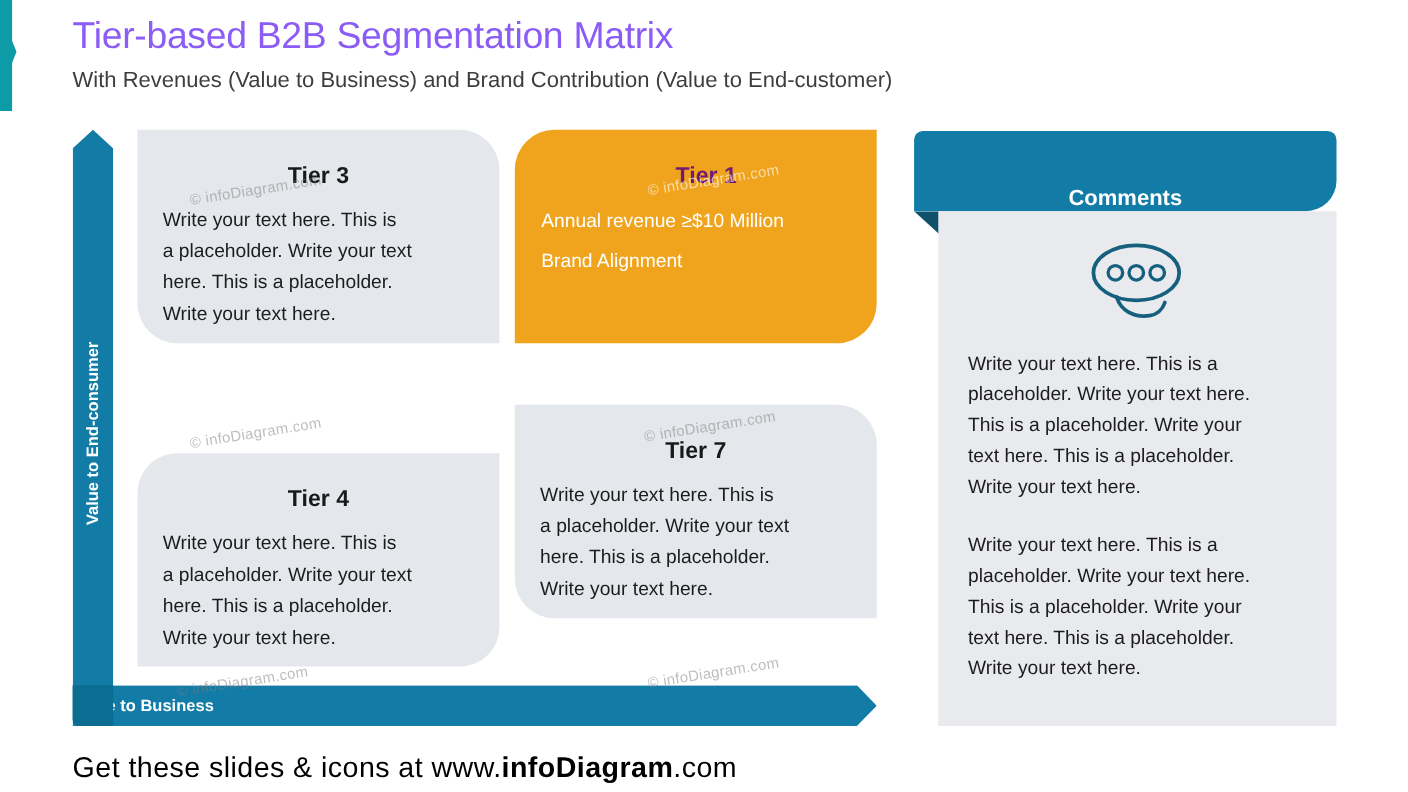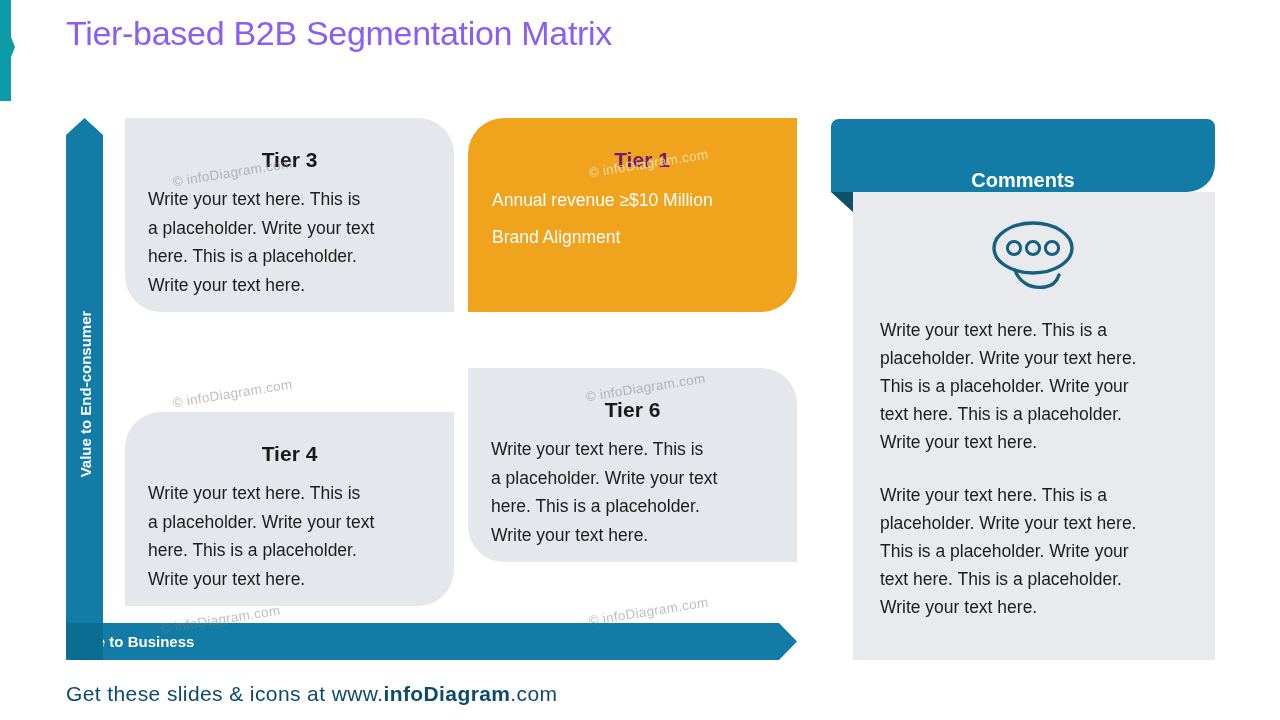--- a/index.html
+++ b/index.html
@@ -81,34 +81,35 @@
   
   .wm {
     position:absolute; font-size:13.5px; white-space:nowrap;
     color:rgba(125,125,125,0.5); transform:rotate(-9deg);
     pointer-events:none; z-index:5; letter-spacing:0.3px;
   }
   .wm-on-orange { color:rgba(255,255,255,0.6); }
   
   .site-footer {
     position:absolute; left:66px; top:682px;
-    font-size:21px; color:#0c4a6e; letter-spacing:0.4px;
+    font-size:26px; color:#000000; letter-spacing:0.4px;
   }
   .site-footer .brand { font-weight:700; }
 </style>
 </head>
 <body>
 
 <div class="slide">
 
   <svg class="accent-ribbon" width="20" height="101" viewBox="0 0 20 101">
     <polygon points="0,0 11,0 11,37 15,47 11,57 11,101 0,101" fill="#0E9BA8"></polygon>
   </svg>
 
   <h1 class="page-title">Tier-based B2B Segmentation Matrix</h1>
+  <p class="page-subtitle">With Revenues (Value to Business) and Brand Contribution (Value to End-customer)</p>
 
   <div class="y-axis">
     <span class="axis-label">Value to End-consumer</span>
   </div>
 
   <div class="x-axis">
     <span class="axis-label">Value to Business</span>
   </div>
   <div class="axis-junction"></div>
 
@@ -130,21 +131,21 @@
 
   <div class="quadrant q-bl">
     <div class="q-title">Tier 4</div>
     <div class="q-body">Write your text here. This is
 a placeholder. Write your text
 here. This is a placeholder.
 Write your text here.</div>
   </div>
 
   <div class="quadrant q-br">
-    <div class="q-title">Tier 6</div>
+    <div class="q-title">Tier 7</div>
     <div class="q-body">Write your text here. This is
 a placeholder. Write your text
 here. This is a placeholder.
 Write your text here.</div>
   </div>
 
   <div class="comments-header">
     <span>Comments</span>
   </div>
   <div class="comments-fold"></div>

